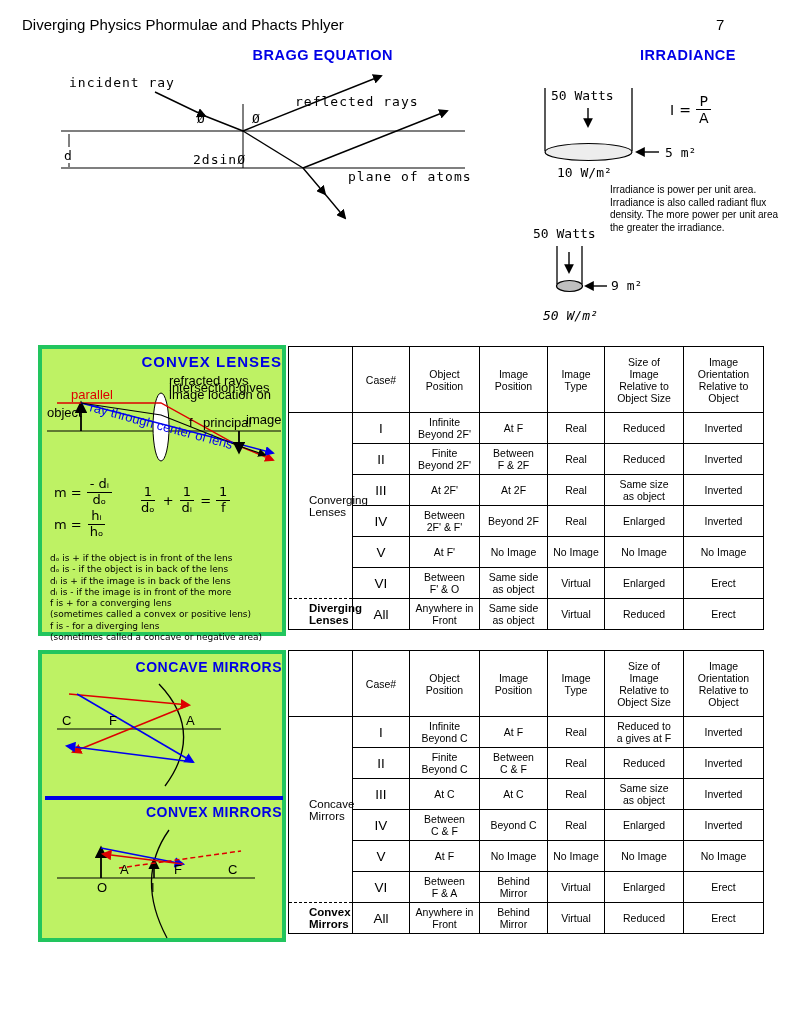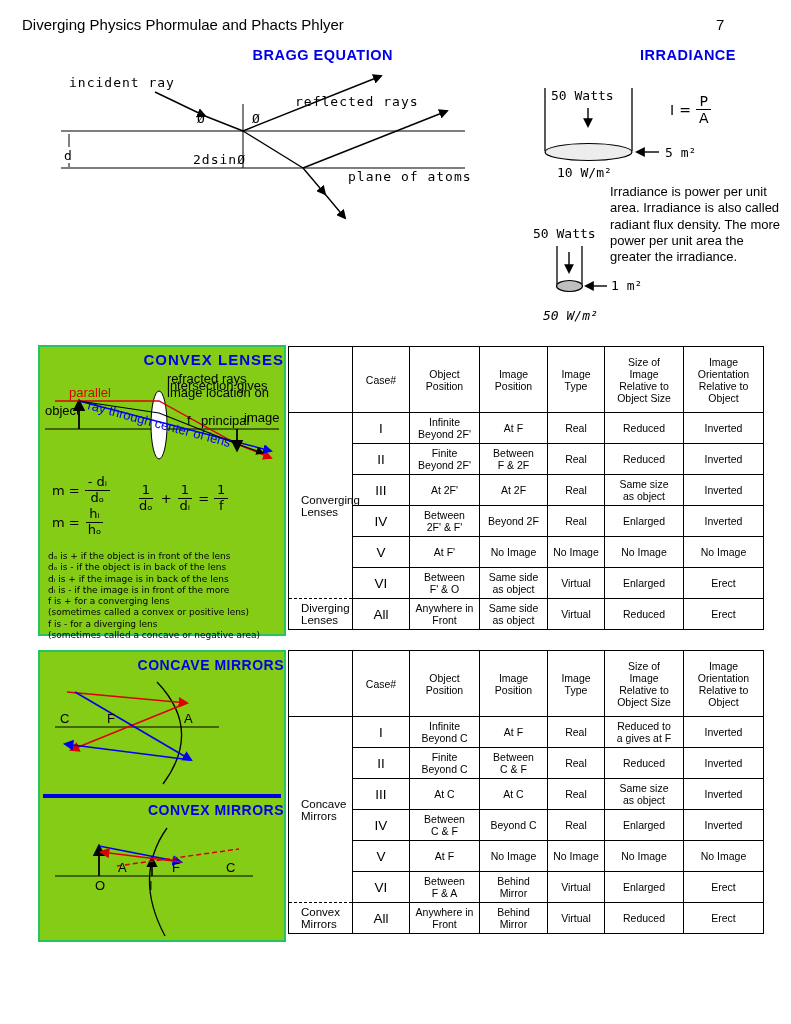--- a/index.html
+++ b/index.html
@@ -11,44 +11,44 @@
   .abs { position:absolute; }
   .mono { font-family:"DejaVu Sans Mono", monospace; }
   .blue-title { color:#0000e6; font-weight:bold; }
   .center { text-align:right; }
 
   svg text { font-size:13px; }
   .t-mono { font-family:"DejaVu Sans Mono", monospace; letter-spacing:1px; }
   .t-sans { font-family:"Liberation Sans", sans-serif; }
 
   
-  .panel { border:2px solid #22c55e; background:#84cc16; }
+  .panel { border:4px solid #22c55e; background:#bef264; }
 
   
   .frac { display:inline-flex; flex-direction:column; align-items:center; line-height:1.15; }
   .frac .fr-num { padding:0 3px; border-bottom:1px solid #000; }
   .frac .fr-den { padding:0 3px; }
   .formula { font-family:"DejaVu Sans", sans-serif; font-size:13px; display:flex; align-items:center; gap:5px; }
 
   .notes { font-family:"DejaVu Sans", sans-serif; font-size:9px; line-height:1.25; }
 
   
   table.phys { border-collapse:collapse; table-layout:fixed; width:475px; background:#fff; }
   table.phys td {
     border:1px solid #000; text-align:center; vertical-align:middle;
     white-space:pre-line; font-size:10.5px; padding:1px 2px; height:31px;
   }
   table.phys tr.hdr td { height:66px; }
   table.phys td.case { font-size:13.5px; }
-  table.phys td.group { text-align:left; font-size:11.5px; padding-left:12px; }
-  table.phys td.dash-top { border-top:1px dashed #000; }
+  table.phys td.group { text-align:left; font-size:11.5px; padding-left:20px; }
+  table.phys td.dash-top { border-top:1px dashed #000;font-weight:bold; }
   table.phys td.dash-bottom { border-bottom:1px dashed #000; }
 
   .divider-blue { background:#0000e6; }
-  .cap { font-size:13px; line-height:1.25; }
+  .cap { font-size:10px; line-height:1.25; }
 </style>
 </head>
 <body>
 
 <div class="abs" style="left:22px; top:16px; font-size:15px;">Diverging Physics Phormulae and Phacts Phlyer</div>
 <div class="abs" style="left:716px; top:16px; font-size:15px;">7</div>
 
 <div class="abs blue-title center" style="left:168px; top:47px; width:225px; font-size:14.5px; letter-spacing:.5px;">BRAGG EQUATION</div>
 
 <svg class="abs" style="left:55px; top:70px;" width="420" height="180" viewBox="0 0 420 180">
@@ -117,21 +117,21 @@
     <span>=</span>
     <span class="frac">
       <span class="fr-num">P</span>
       <span class="fr-den">A</span>
     </span>
   </div>
 
   <div class="abs cap" style="left:95px; top:118px; width:175px;">Irradiance is power per unit area. Irradiance is also called radiant flux density. The more power per unit area the greater the irradiance.</div>
 
   <span class="abs mono" style="left:18px; top:160px; font-size:13px;">50 Watts</span>
-  <span class="abs mono" style="left:96px; top:212px; font-size:13px;">1 m²</span>
+  <span class="abs mono" style="left:96px; top:212px; font-size:13px;">9 m²</span>
   <span class="abs mono" style="left:28px; top:242px; font-size:13px;font-style:italic;">50 W/m²</span>
 </div>
 
 <div class="abs panel" style="left:38px; top:345px; width:248px; height:291px;">
   <div class="abs blue-title center" style="left:0; top:4px; width:100%; font-size:15px; letter-spacing:1px;">CONVEX  LENSES</div>
 
   <svg class="abs" style="left:1px; top:24px;" width="242" height="102" viewBox="0 0 242 102">
     <line x1="4" y1="58" x2="238" y2="58" stroke="#000" stroke-width="1"></line>
     <ellipse cx="118" cy="54" rx="8" ry="34" fill="#fff" stroke="#000" stroke-width="1"></ellipse>
 

